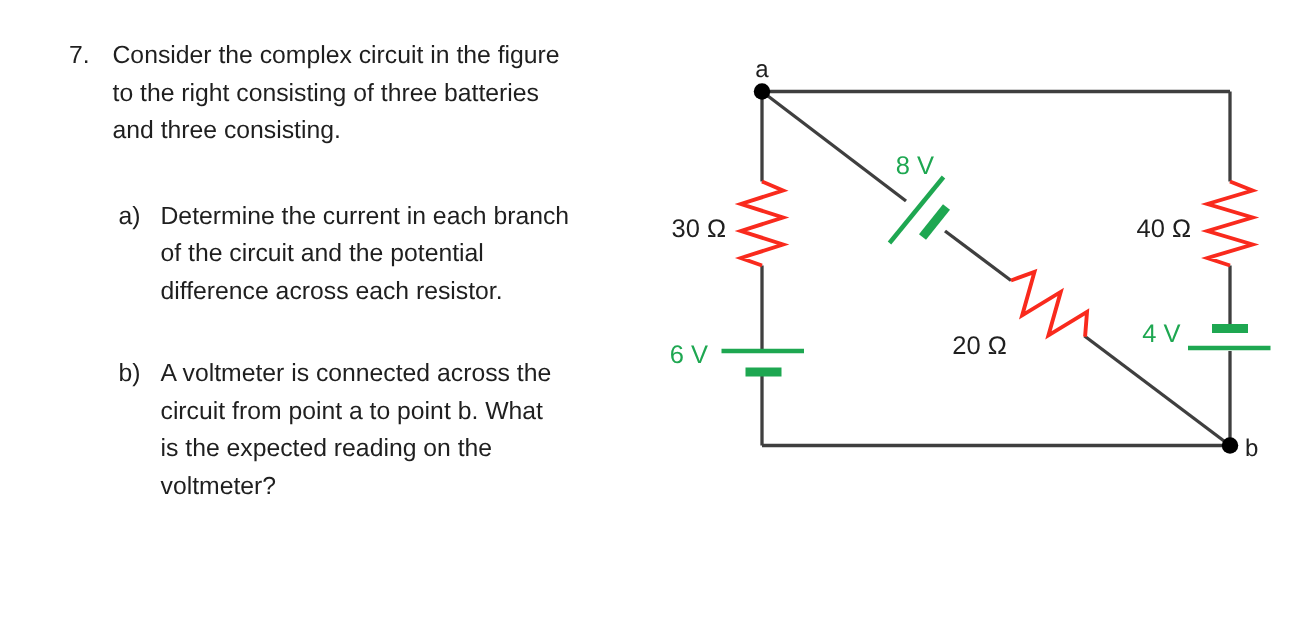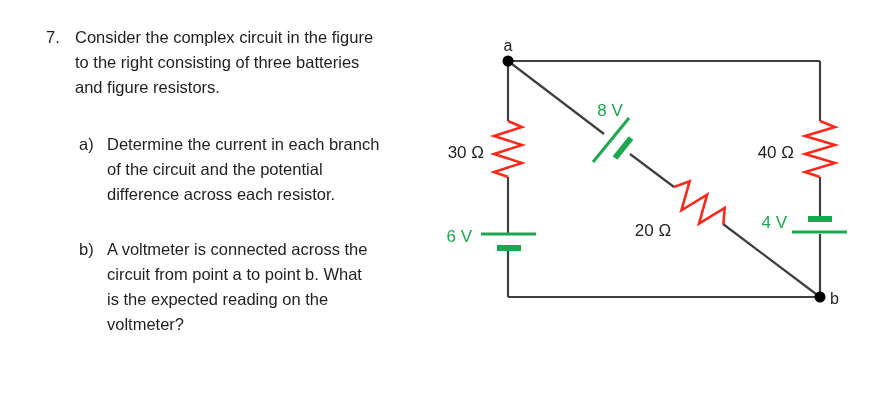--- a/index.html
+++ b/index.html
@@ -29,21 +29,21 @@
 </style>
 </head>
 <body>
 
 <div class="page">
 
   <div class="tblock" id="block7">
     <div class="tnum">7.</div>
     <div class="ttext">Consider the complex circuit in the figure
 to the right consisting of three batteries
-and figure resistors.</div>
+and three consisting.</div>
   </div>
 
   <div class="tblock" id="blockA">
     <div class="tnum">a)</div>
     <div class="ttext">Determine the current in each branch
 of the circuit and the potential
 difference across each resistor.</div>
   </div>
 
   <div class="tblock" id="blockB">

